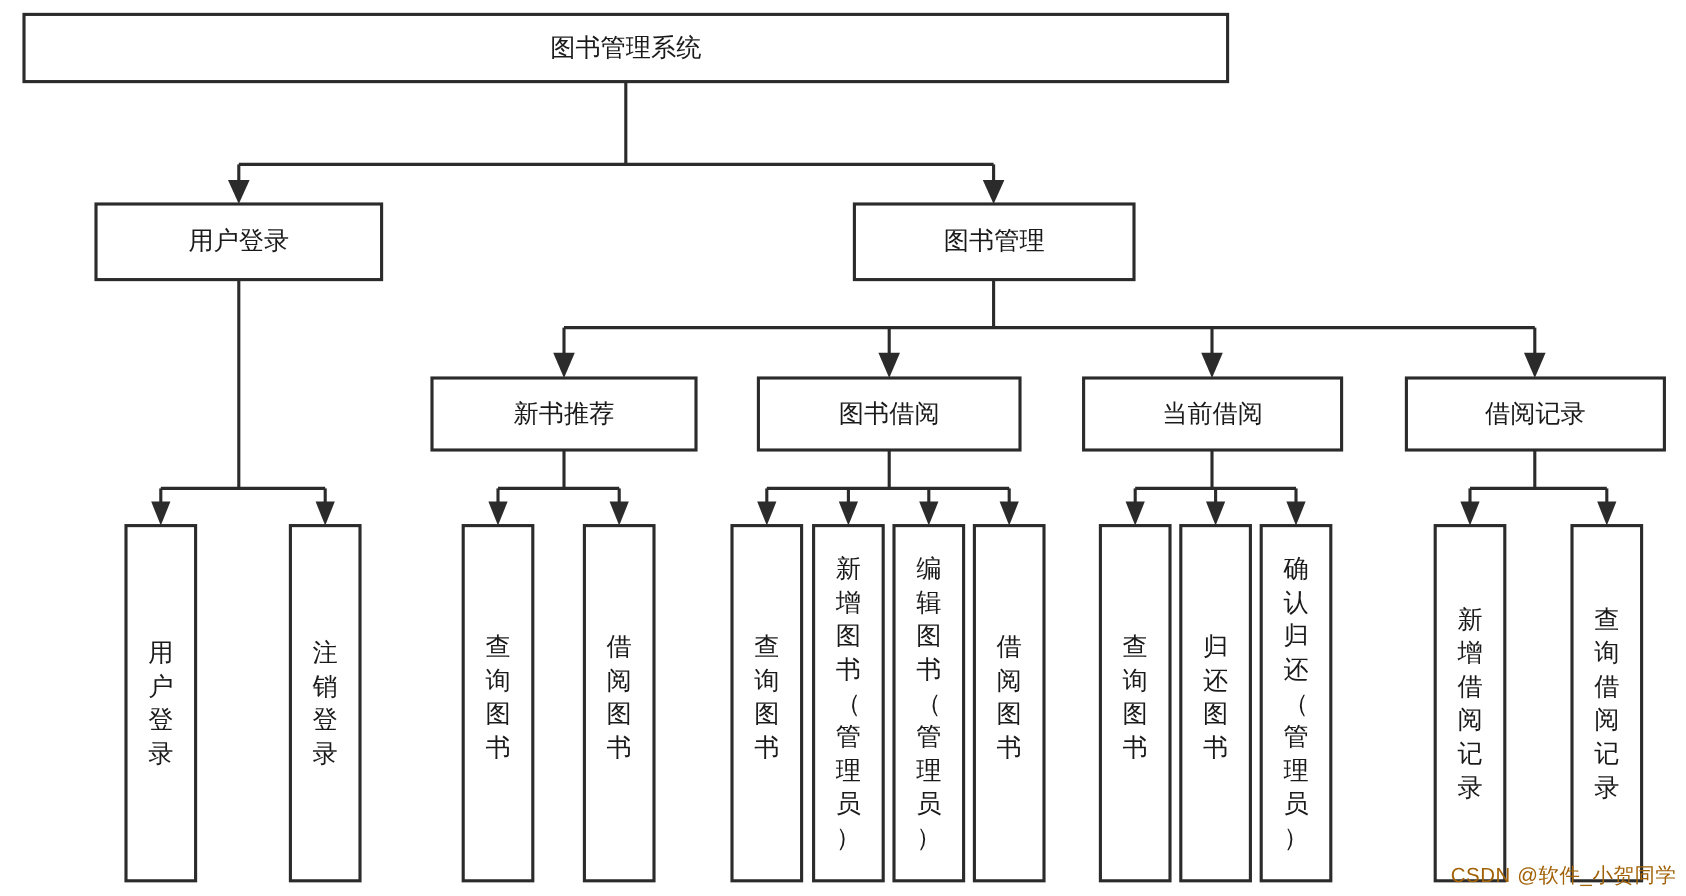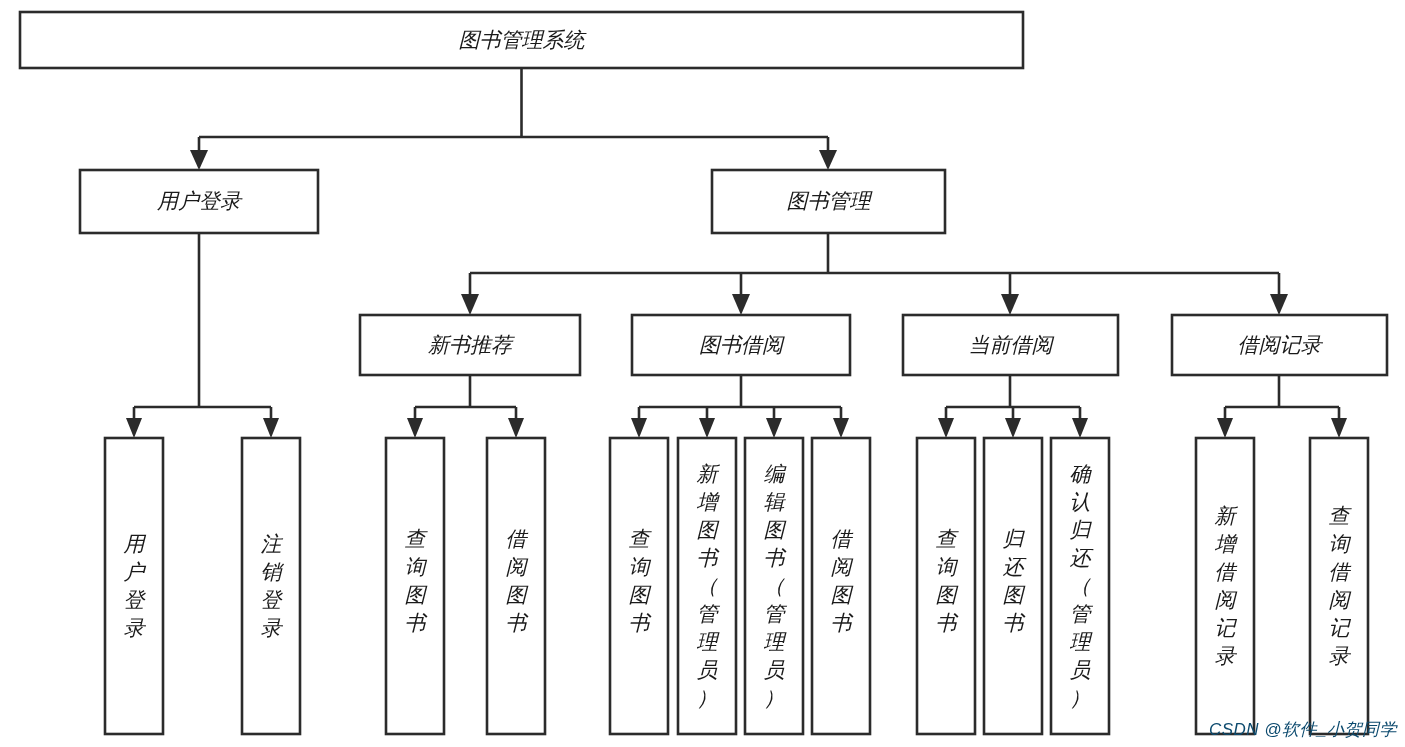--- a/index.html
+++ b/index.html
@@ -13,21 +13,20 @@
     font-family: "Liberation Sans", "DejaVu Sans", sans-serif;
     overflow: hidden;
     position: relative;
   }
   #diagram-root {
     position: absolute;
     left: 0;
     top: 0;
     width: 1405px;
     height: 747px;
-    font-style: italic;
   }
   svg.diagram {
     display: block;
     width: 1405px;
     height: 747px;
   }
   .node-rect {
     fill: #ffffff;
     stroke: #2b2b2b;
     stroke-width: 2.6;
@@ -53,21 +52,21 @@
   .arrow-head {
     fill: #2b2b2b;
     stroke: none;
   }
   .watermark {
     position: absolute;
     right: 8px;
     bottom: 6px;
     font-family: "Liberation Sans", "DejaVu Sans", sans-serif;
     font-size: 17px;
-    color: #0c4a6e;
+    color: #a16207;
     letter-spacing: 0.5px;
     white-space: nowrap;
     pointer-events: none;
     text-align: center;
   }
 </style>
 </head>
 <body>
 
 <div id="diagram-root">

